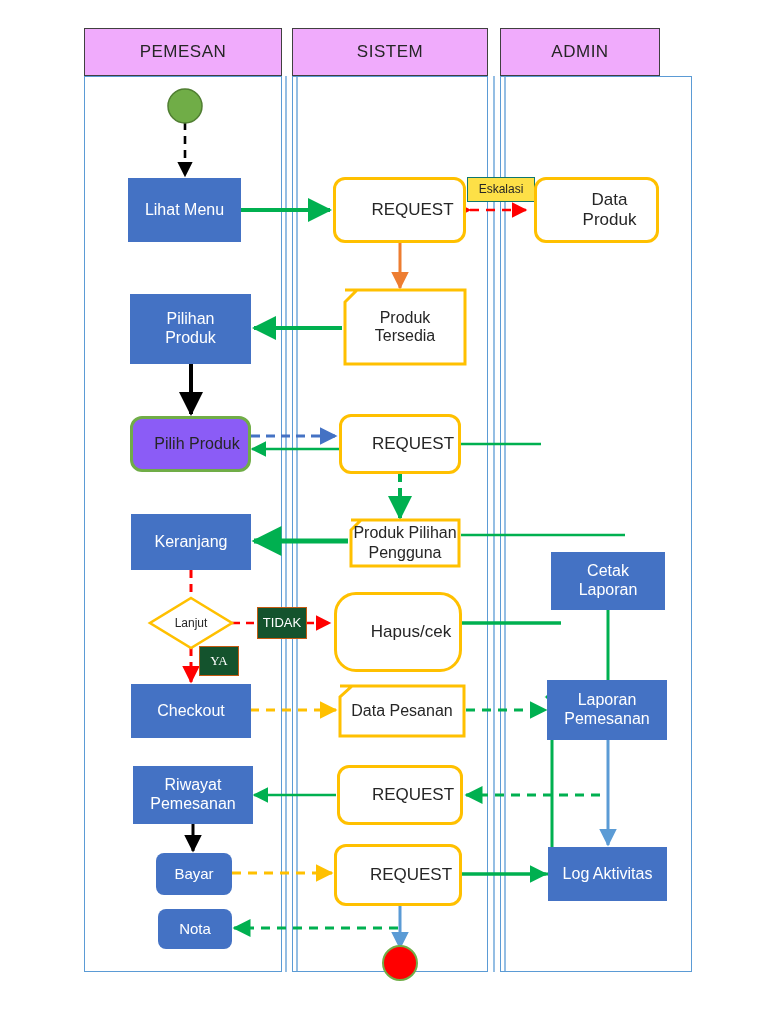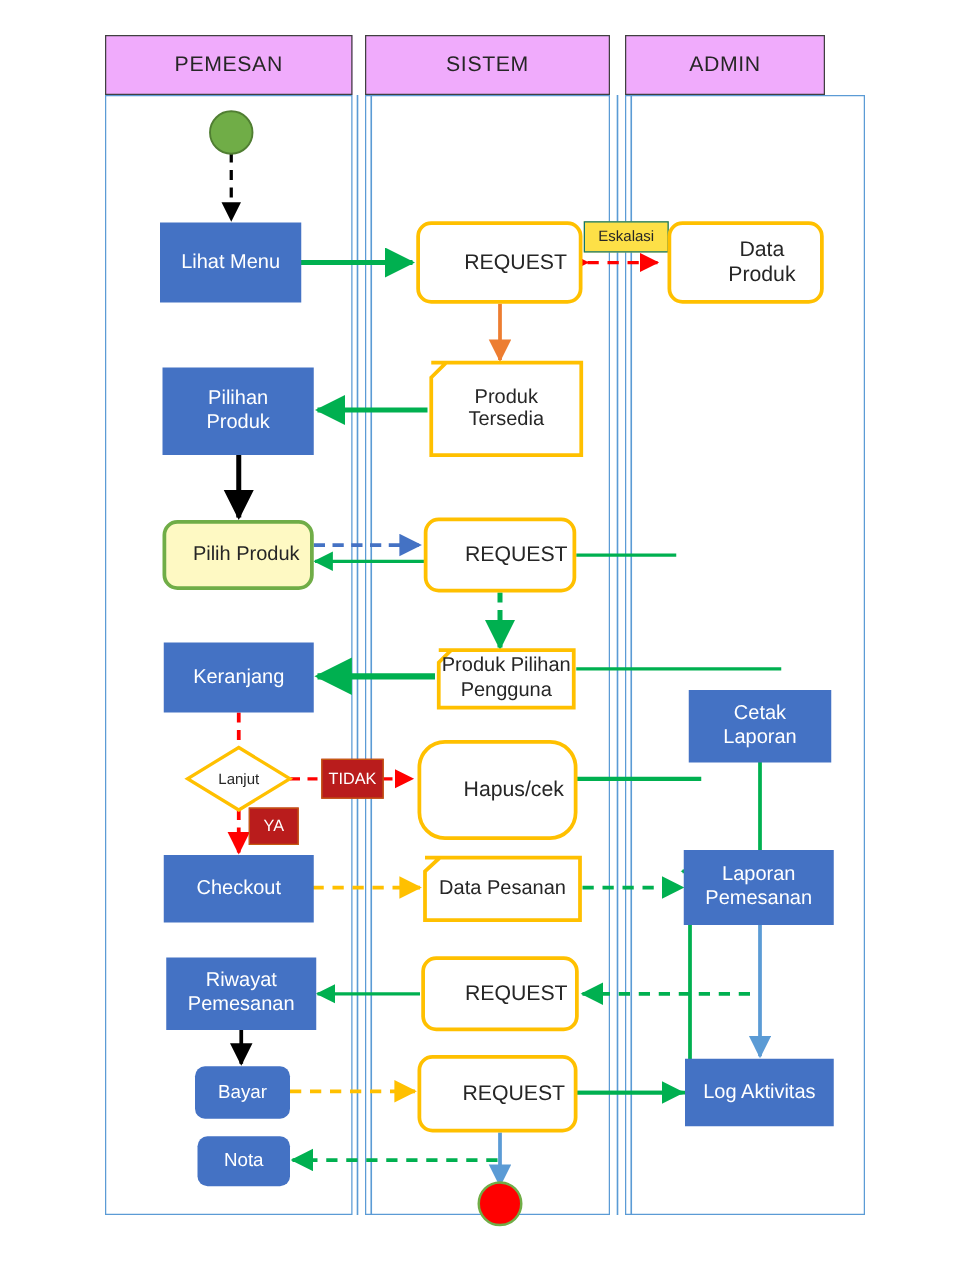--- a/index.html
+++ b/index.html
@@ -3,22 +3,22 @@
 <meta charset="utf-8">
 <style>
   html,body{margin:0;padding:0;background:#ffffff;}
   body{width:768px;height:1024px;font-family:"Liberation Sans",sans-serif;position:relative;overflow:hidden;}
   #root{position:absolute;left:0;top:0;width:768px;height:1024px;}
   .svg-layer{position:absolute;left:0;top:0;width:768px;height:1024px;}
   .node{position:absolute;box-sizing:border-box;display:flex;align-items:center;justify-content:center;text-align:center;line-height:1.18;}
   .blue{background:#4472c4;color:#ffffff;border-radius:0;font-size:16px;}
   .blue.sm{font-size:15px;border-radius:8px;}
   .orange-out{background:#ffffff;color:#262626;border:3px solid #ffc000;border-radius:12px;font-size:17px;padding-left:26px;}
-  .green-out{background:#fef9c3;color:#262626;border:3px solid #70ad47;border-radius:12px;font-size:16px;padding-left:13px;}
-  .orange-fill{background:#b91c1c;color:#ffffff;border:1px solid #c55a11;font-size:13px;}
+  .green-out{background:#8b5cf6;color:#262626;border:3px solid #70ad47;border-radius:12px;font-size:16px;padding-left:13px;}
+  .orange-fill{background:#14532d;color:#ffffff;border:1px solid #c55a11;font-size:13px;}
   .label-box{background:#fde047;color:#262626;border:1px solid #0f766e;font-size:12px;}
   .lane{position:absolute;box-sizing:border-box;border:1px solid #5b9bd5;background:transparent;}
   .lane-head{position:absolute;box-sizing:border-box;border:1px solid #404040;background:#f0abfc;
     display:flex;align-items:center;justify-content:center;color:#262626;font-size:17px;letter-spacing:.5px;}
   .doc-shape{position:absolute;display:flex;align-items:center;justify-content:center;
     text-align:center;color:#262626;}
   .doc-shape span{position:relative;z-index:2;}
   .tiny{font-size:16px;line-height:1.25;}
 </style>
 </head>
@@ -187,21 +187,21 @@
   </div>
 
   <div class="node" style="left:161px;top:611px;width:60px;height:24px;font-size:12px;color:#262626;">
     <span>Lanjut</span>
   </div>
 
   <div class="node orange-fill" style="left:257px;top:607px;width:50px;height:32px;">
     <span>TIDAK</span>
   </div>
 
-  <div class="node orange-fill" style="left:199px;top:646px;width:40px;height:30px;">
+  <div class="node orange-fill" style="left:199px;top:646px;width:40px;height:30px;font-family:Liberation Serif, serif;">
     <span>YA</span>
   </div>
 
   <div class="node orange-out" style="left:334px;top:592px;width:128px;height:80px;border-radius:22px;">
     <span>Hapus/cek</span>
   </div>
 
   <div class="node blue" style="left:131px;top:684px;width:120px;height:54px;">
     <span>Checkout</span>
   </div>

